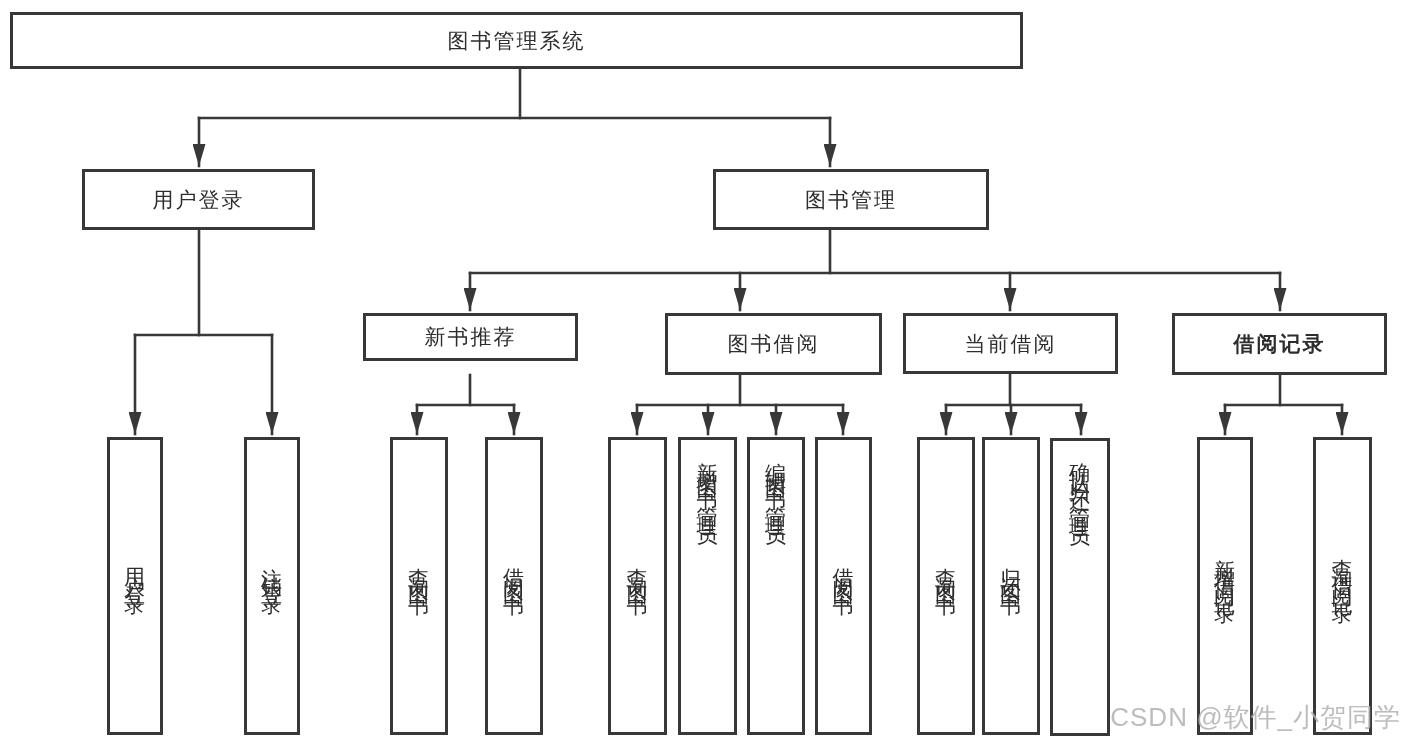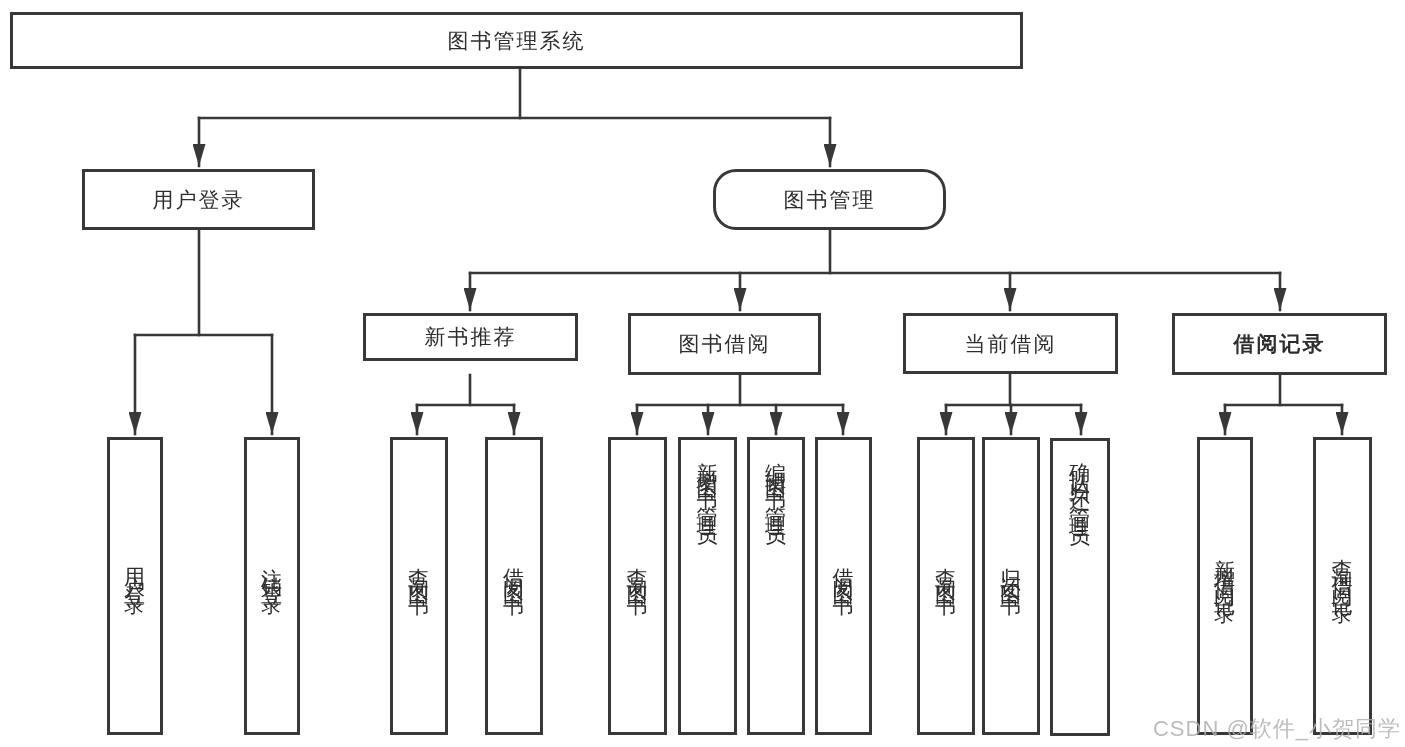--- a/index.html
+++ b/index.html
@@ -19,22 +19,22 @@
     color:#2d2d2d; z-index:1;
   }
   .h { font-size:21px; letter-spacing:2px; white-space:nowrap; }
   .v { padding-bottom:34px; }
   .v .vt {
     writing-mode:vertical-rl; text-orientation:mixed;
     font-size:21px; letter-spacing:9px; line-height:1;
   }
   .v.long { align-items:flex-start; padding:5px 0 0 0; }
   .watermark {
-    position:absolute; right:4px; bottom:3px; z-index:3;
-    font-size:22px; letter-spacing:1px;
+    position:absolute; right:4px; bottom:12px; z-index:3;
+    font-size:26px; letter-spacing:1px;
     color:rgba(176,176,176,0.85); white-space:nowrap;
   }
 </style>
 </head>
 <body>
 
 <div class="stage">
 
   <svg class="wires" width="1405" height="747" viewBox="0 0 1405 747">
     <defs>
@@ -84,28 +84,28 @@
     <line class="wire" x1="1342" y1="405" x2="1342" y2="434" marker-end="url(#arw)"></line>
   </svg>
 
   <div class="node h" style="left:10px; top:12px; width:1013px; height:57px;">
     <span>图书管理系统</span>
   </div>
 
   <div class="node h" style="left:82px; top:169px; width:233px; height:61px;">
     <span>用户登录</span>
   </div>
-  <div class="node h" style="left:713px; top:169px; width:233px; height:61px;border-radius:23px;">
+  <div class="node h" style="left:713px; top:169px; width:276px; height:61px;">
     <span>图书管理</span>
   </div>
 
   <div class="node h" style="left:363px; top:313px; width:215px; height:48px;">
     <span>新书推荐</span>
   </div>
-  <div class="node h" style="left:628px; top:313px; width:193px; height:62px;">
+  <div class="node h" style="left:665px; top:313px; width:217px; height:62px;">
     <span>图书借阅</span>
   </div>
   <div class="node h" style="left:903px; top:313px; width:215px; height:61px;">
     <span>当前借阅</span>
   </div>
   <div class="node h" style="left:1172px; top:313px; width:215px; height:62px;font-weight:bold;">
     <span>借阅记录</span>
   </div>
 
   <div class="node v" style="left:107px; top:437px; width:56px; height:298px;">

